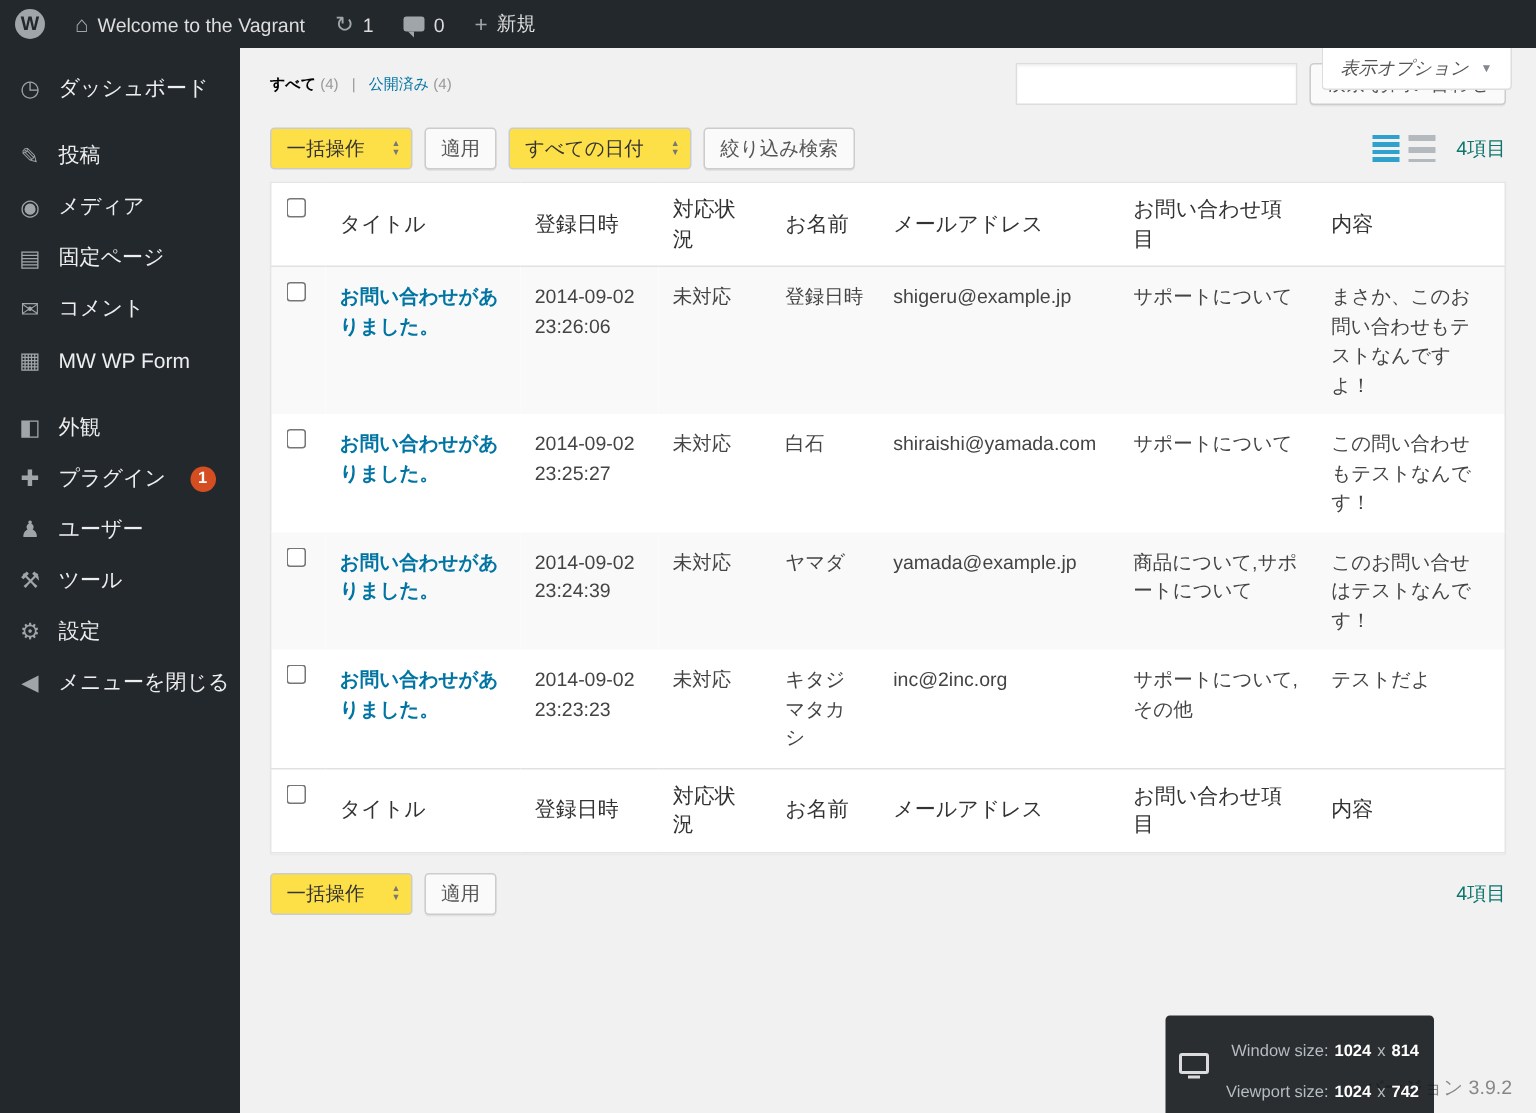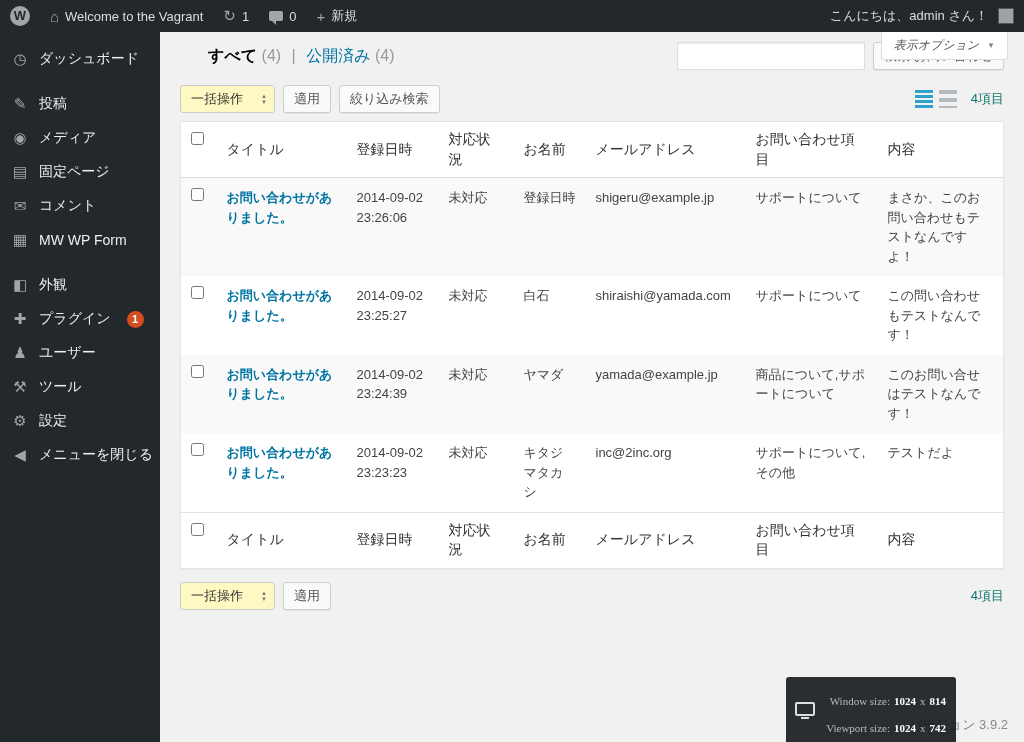--- a/index.html
+++ b/index.html
@@ -33,38 +33,38 @@
   #content { position:absolute; left:160px; top:32px; right:0; bottom:0; background:#f1f1f1; padding:0 20px; overflow:hidden; }
 
   #screen-options { position:absolute; top:32px; right:16px; z-index:40; background:#fff; border:1px solid #ddd;
     border-top:none; border-radius:0 0 3px 3px; padding:5px 12px; font-size:12px; color:#555;
     display:flex; gap:8px; align-items:center; cursor:pointer;font-style:italic; }
   .chev { font-size:8px; color:#82878c; }
 
   h1 { font-size:23px; font-weight:400; color:#444; margin-top:22px; line-height:29px; }
 
   .row-filters { display:flex; justify-content:space-between; align-items:center; margin-top:8px; height:32px; }
-  .subsubsub { font-size:16px; color:#444;margin-left:28px; }
+  .subsubsub { font-size:10px; color:#444; }
   .subsubsub .current { color:#000; font-weight:600; cursor:pointer; }
   .subsubsub a { color:#0074a2; text-decoration:none; }
   .count { color:#999; font-weight:400; }
   .sep { color:#999; margin:0 6px; }
   .search-box { display:flex; align-items:flex-start; }
   .search-box input { width:188px; height:28px; border:1px solid #ddd; background:#fff; padding:3px 6px;
     font-size:13px; box-shadow:inset 0 1px 2px rgba(0,0,0,.07); font-family:inherit; }
   .search-box .button { margin-left:8px; }
 
   .button { display:inline-block; background:#fafafa; border:1px solid #ccc; border-radius:3px; color:#555;
     font-size:13px; line-height:20px; padding:3px 10px; cursor:pointer; font-family:inherit;
     box-shadow:0 1px 0 rgba(0,0,0,.06); white-space:nowrap; }
 
   .tablenav { display:flex; justify-content:space-between; align-items:center; margin:12px 0 7px; height:30px; }
   .tablenav .tn-left { display:flex; align-items:center; gap:8px; }
   .tablenav .tn-right { display:flex; align-items:center; gap:6px; }
-  .wp-select { display:inline-flex; align-items:center; gap:18px; background:#fef9c3; border:1px solid #ccc;
+  .wp-select { display:inline-flex; align-items:center; gap:18px; background:#fde047; border:1px solid #ccc;
     border-radius:3px; padding:0 7px 0 10px; height:28px; font-size:13px; color:#333; cursor:pointer; }
   .sel-arrows { display:flex; flex-direction:column; color:#777; }
   .sel-arrows span { display:block; font-size:6px; line-height:6px; }
   .view-icon { width:18px; height:18px; display:inline-block; cursor:pointer; }
   .view-icon.list { background:repeating-linear-gradient(to bottom,#2ea2cc 0 3px, rgba(0,0,0,0) 3px 5px); }
   .view-icon.excerpt { background:repeating-linear-gradient(to bottom,#b4b9be 0 4px, rgba(0,0,0,0) 4px 8px); }
   .count-label { font-size:13px; color:#0f766e; margin-left:8px; }
 
   table.wp-list { width:100%; border-collapse:collapse; background:#fff; border:1px solid #e5e5e5;
     table-layout:fixed; box-shadow:0 1px 1px rgba(0,0,0,.04); }
@@ -77,21 +77,21 @@
   tbody tr:nth-child(odd) { background:#f9f9f9; }
   .row-title { color:#0074a2; font-weight:600; text-decoration:none; }
 
   #version-text { position:absolute; right:16px; bottom:8px; font-size:13px; color:#888; z-index:5; }
 
   #size-overlay { position:absolute; right:68px; bottom:0; z-index:60; background:rgba(15,18,20,.88);
     border-radius:3px 3px 0 0; padding:5px 10px 6px 9px; display:flex; align-items:center; gap:11px; }
   .monitor { width:20px; height:14px; border:2px solid #dcdcde; border-radius:2px; position:relative; flex:none; }
   .monitor::after { content:""; position:absolute; left:4px; right:4px; bottom:-5px; height:2px; background:#dcdcde; }
   .sz-row { display:flex; justify-content:flex-end; align-items:baseline; gap:4px; font-size:11px;
-    color:#b5bcc2; line-height:15px; white-space:nowrap;font-family:Liberation Serif, serif; }
+    color:#b5bcc2; line-height:15px; white-space:nowrap; }
   .sz-row b { color:#fff;margin-top:12px; }
 </style>
 </head>
 <body>
 
 <header id="admin-bar">
   <div class="ab-left">
     <span class="ab-item">
       <span class="wp-logo">W</span>
     </span>
@@ -103,26 +103,20 @@
       <span class="ab-icon">↻</span>
       <span>1</span>
     </span>
     <span class="ab-item">
       <span class="bubble"></span>
       <span>0</span>
     </span>
     <span class="ab-item">
       <span class="ab-icon">+</span>
       <span>新規</span>
-    </span>
-  </div>
-  <div class="ab-right">
-    <span class="ab-item">
-      <span>こんにちは、admin さん！</span>
-      <span class="avatar"></span>
     </span>
   </div>
 </header>
 
 <nav id="sidebar">
   <div class="menu-item">
     <span class="mi-icon">◷</span>
     <span>ダッシュボード</span>
   </div>
   <div class="menu-item gap">
@@ -200,20 +194,27 @@
   <div class="tablenav top">
     <div class="tn-left">
       <div class="wp-select">
         <span>一括操作</span>
         <span class="sel-arrows">
           <span>▲</span>
             <span>▼</span>
         </span>
       </div>
       <button class="button">適用</button>
+      <div class="wp-select">
+        <span>すべての日付</span>
+        <span class="sel-arrows">
+          <span>▲</span>
+            <span>▼</span>
+        </span>
+      </div>
       <button class="button">絞り込み検索</button>
     </div>
     <div class="tn-right">
       <span class="view-icon list"></span>
       <span class="view-icon excerpt"></span>
       <span class="count-label">4項目</span>
     </div>
   </div>
 
   <table class="wp-list">

